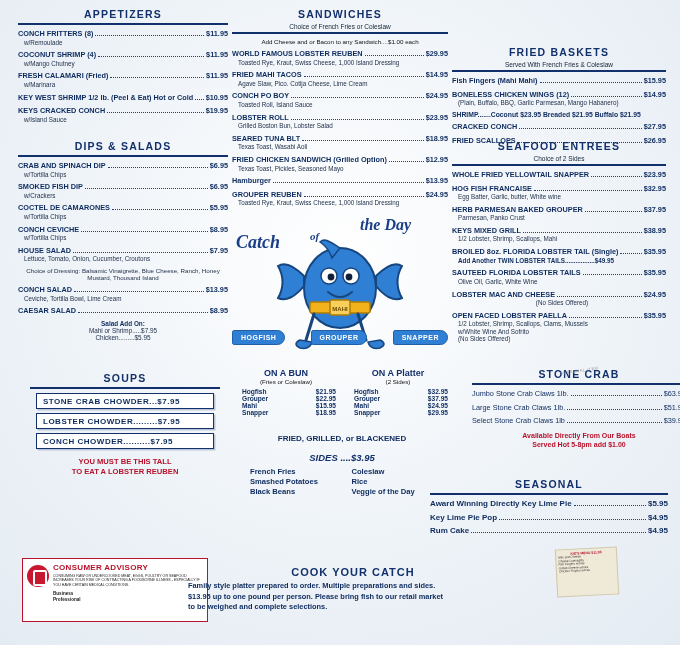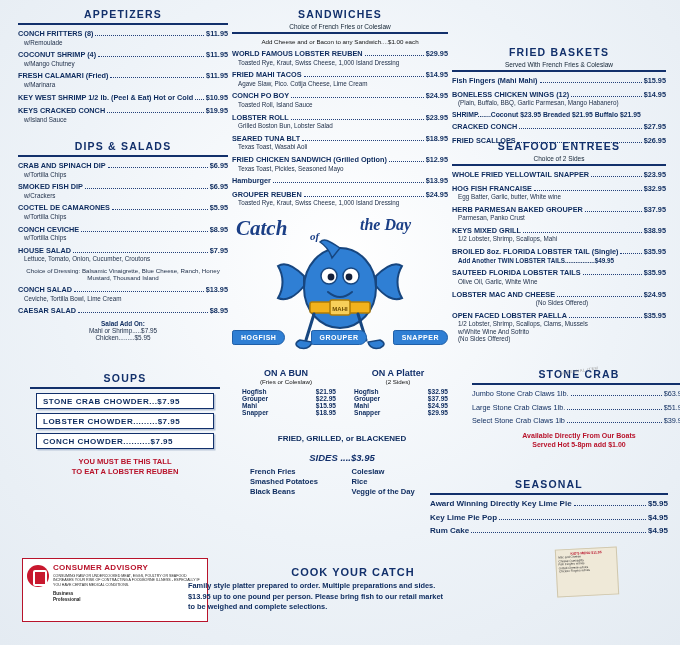--- a/index.html
+++ b/index.html
@@ -348,21 +348,21 @@
       <div class="row">
           <span class="nm">GROUPER REUBEN</span>
           <span class="dots"></span>
           <span class="pr">$24.95</span>
         </div>
       <div class="desc">Toasted Rye, Kraut, Swiss Cheese, 1,000 Island Dressing</div>
     </div>
   </div>
 
   <div class="mascot">
-    <div class="catch-word" style="left:4px;top:8px;font-size:21px;font-family:Liberation Serif, serif;">Catch</div>
+    <div class="catch-word" style="left:4px;top:24px;font-size:18px;font-family:Liberation Serif, serif;">Catch</div>
     <div class="catch-word" style="left:78px;top:22px;font-size:11px;">of</div>
     <div class="catch-word" style="left:128px;top:8px;font-size:16px;">the Day</div>
 
     <svg width="216" height="120" viewBox="0 0 216 120" style="position:absolute;left:0;top:28px;">
       <ellipse cx="108" cy="52" rx="36" ry="40" fill="#2f7fd4" stroke="#17467f" stroke-width="2"></ellipse>
       <path d="M72 40 C60 28 52 26 46 30 C52 40 52 52 46 62 C54 66 64 60 72 50 Z" fill="#2f7fd4" stroke="#17467f" stroke-width="2"></path>
       <path d="M144 40 C156 28 164 26 170 30 C164 40 164 52 170 62 C162 66 152 60 144 50 Z" fill="#2f7fd4" stroke="#17467f" stroke-width="2"></path>
       <path d="M108 12 C96 4 92 2 88 6 C94 10 98 16 100 22 Z" fill="#2f7fd4" stroke="#17467f" stroke-width="1.5"></path>
       <circle cx="97" cy="40" r="8" fill="#ffffff" stroke="#17467f" stroke-width="1.5"></circle>
       <circle cx="119" cy="40" r="8" fill="#ffffff" stroke="#17467f" stroke-width="1.5"></circle>

